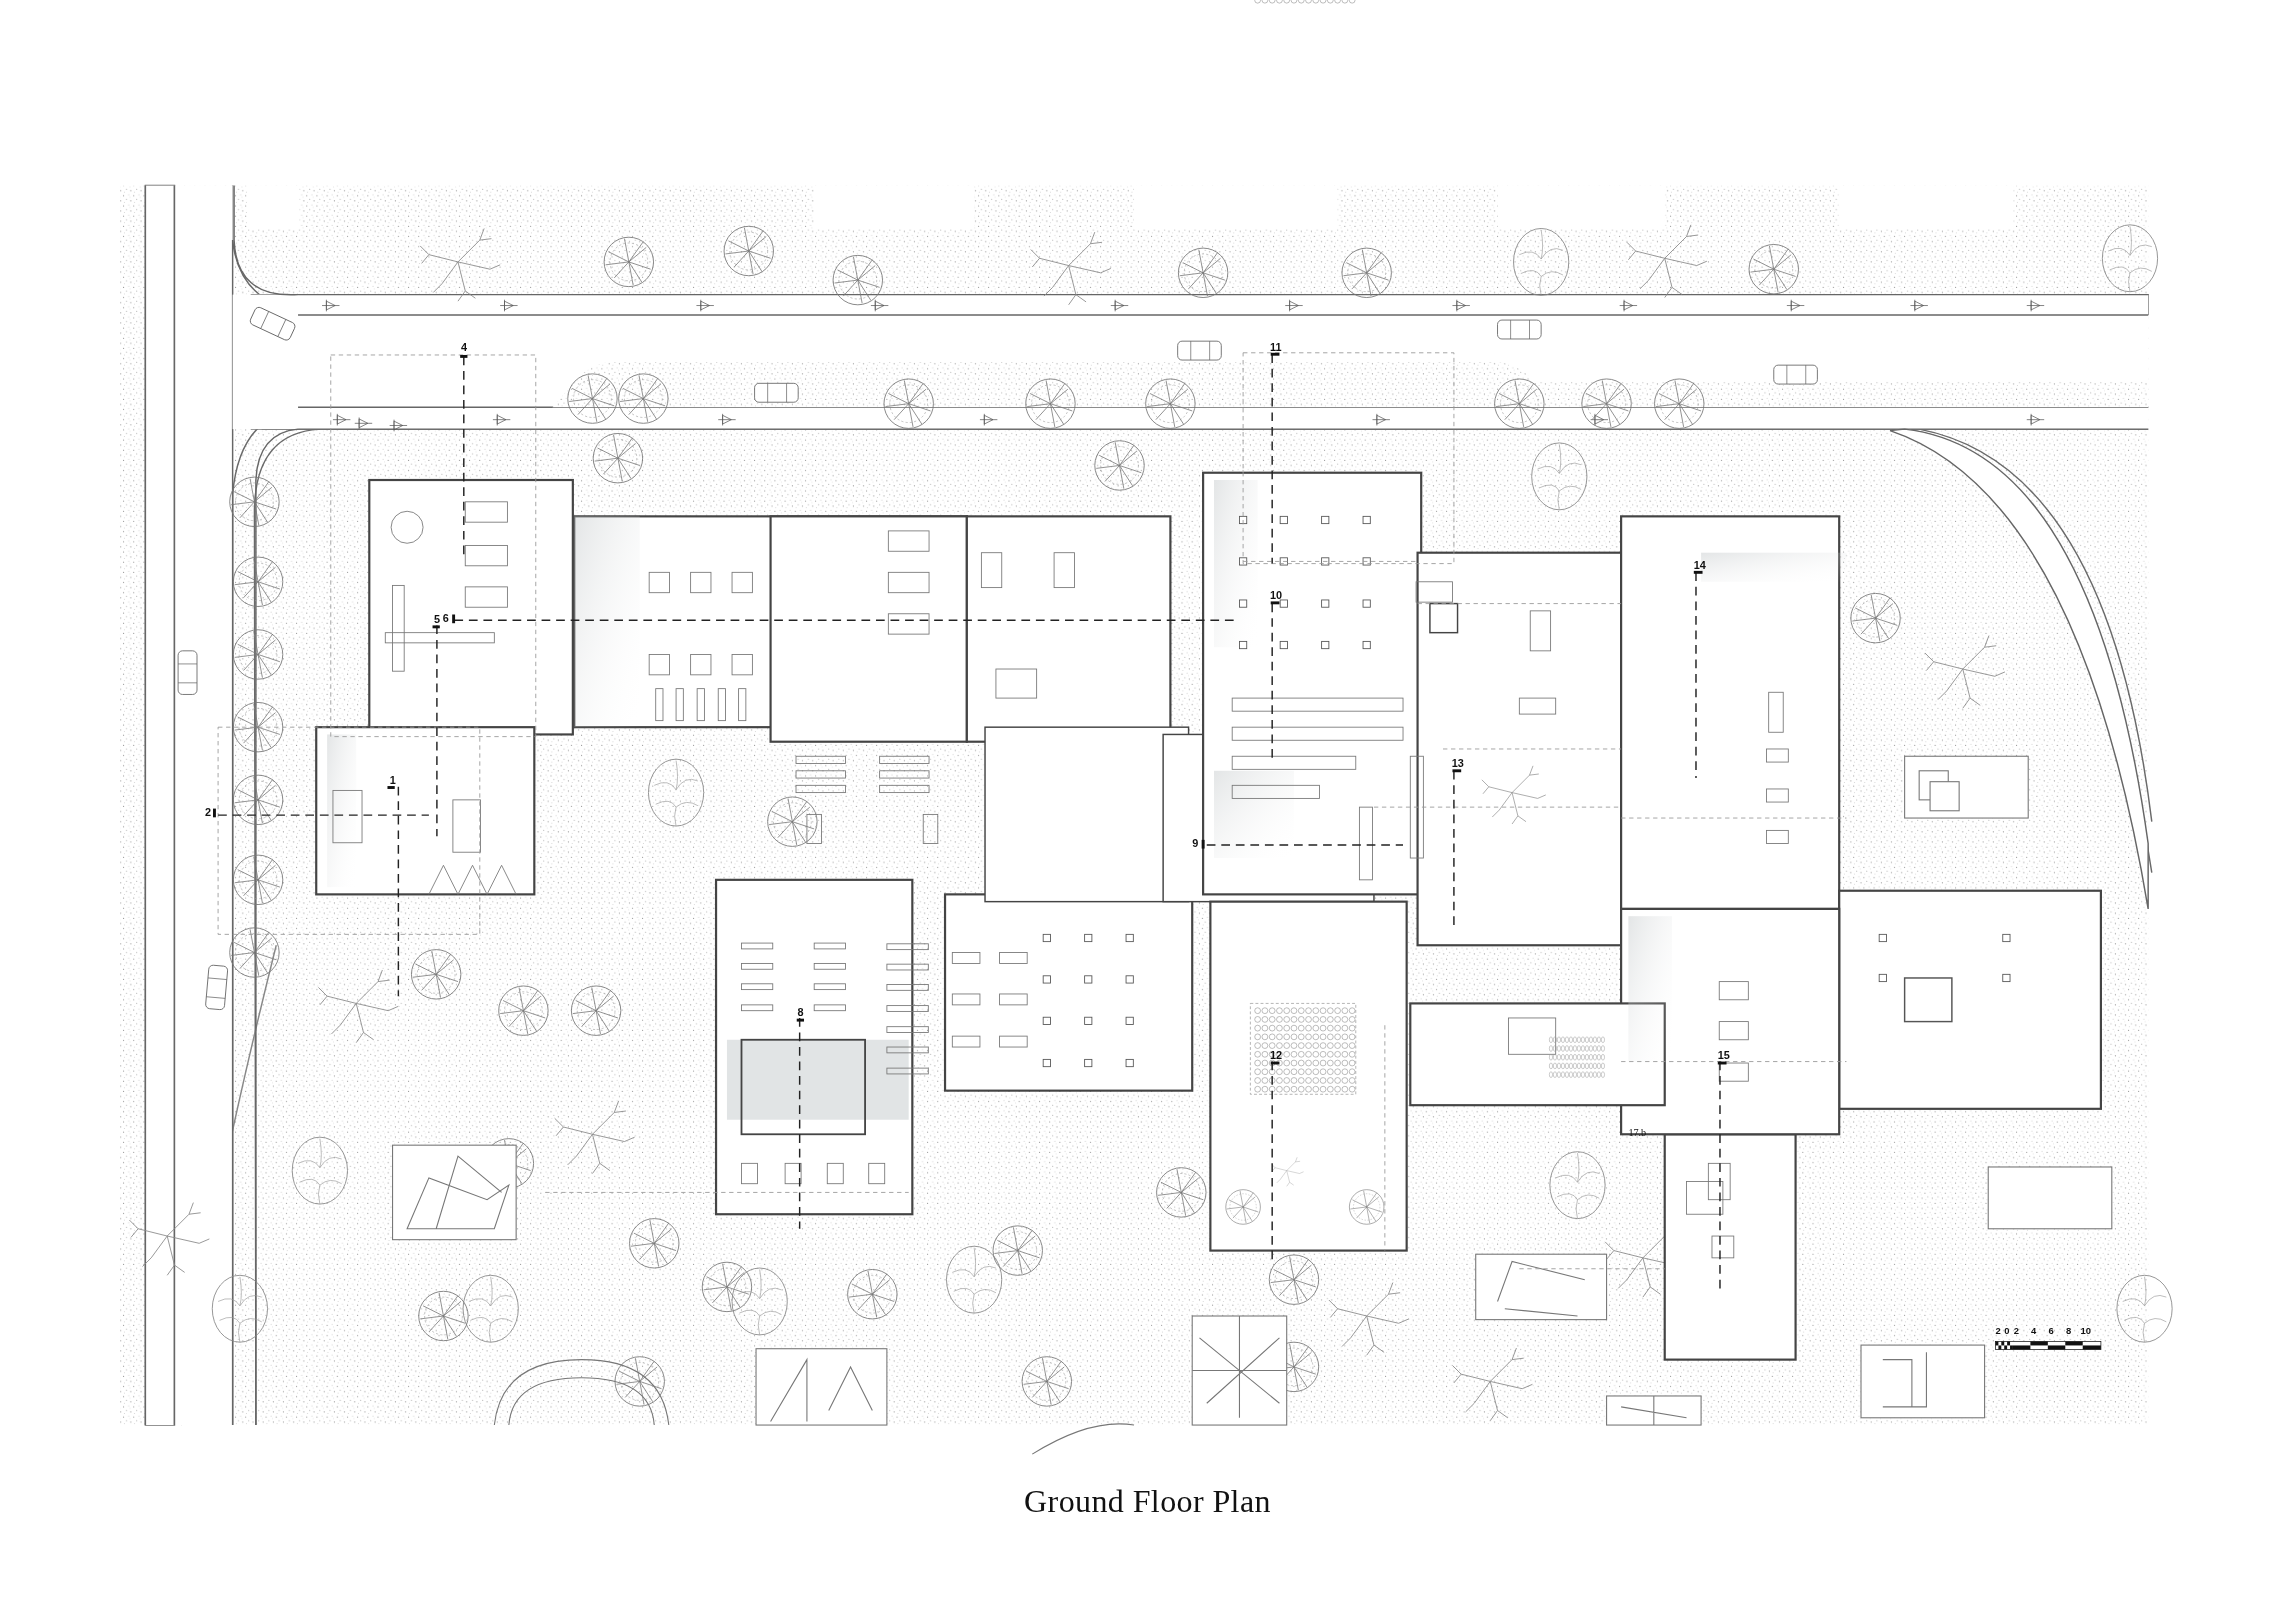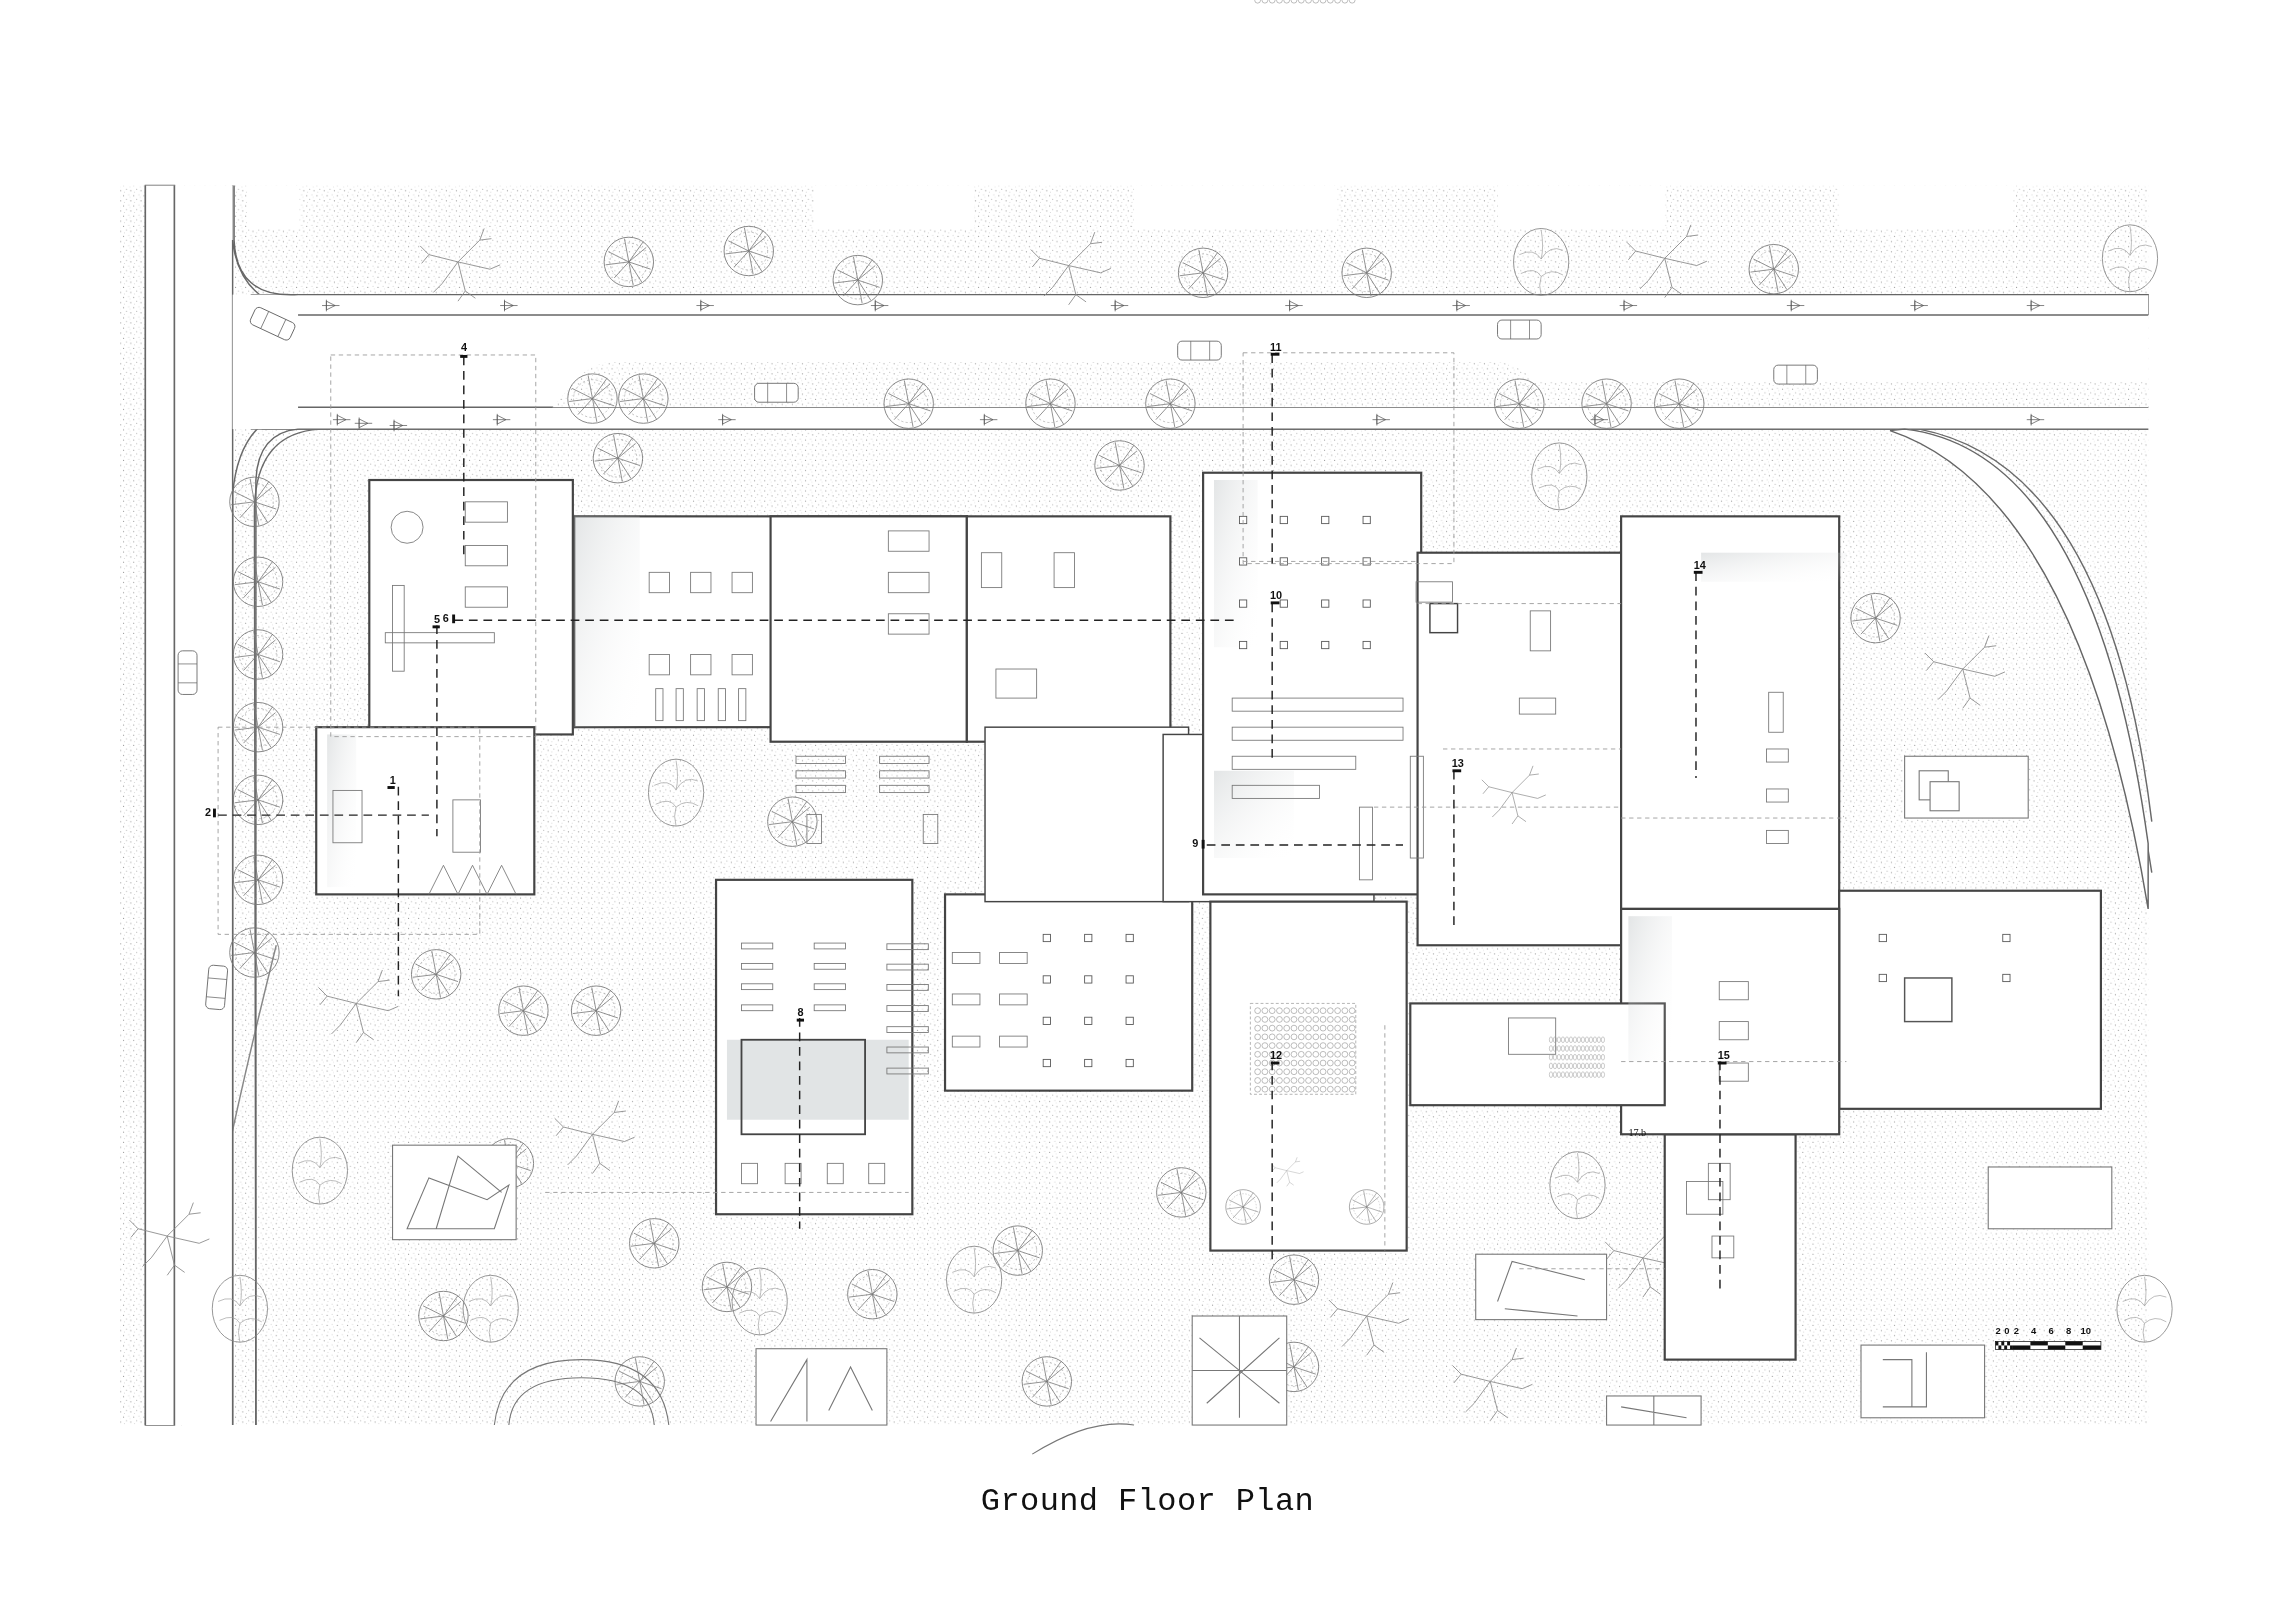--- a/index.html
+++ b/index.html
@@ -1,20 +1,20 @@
 <!DOCTYPE html>
 <html style="font-size:11.6px"><head>
 <meta charset="utf-8">
 <style>
   html, body { margin: 0; padding: 0; background: #ffffff; }
   body { width: 2295px; height: 1623px; position: relative; overflow: hidden; font-family: "Liberation Sans", sans-serif; }
   #plan { position: absolute; left: 0; top: 0; width: 2295px; height: 1623px; }
   .title {
     position: absolute; left: 0; width: 2295px; top: 1483px; text-align: center;
-    font-family: Liberation Mono, monospace; font-size: 32px; color: #111111; letter-spacing: 0.4px;
+    font-family: Liberation Serif, serif; font-size: 32px; color: #111111; letter-spacing: 0.4px;
   }
   .marker-label { font-family: "Liberation Sans", "DejaVu Sans", sans-serif; font-weight: bold; font-size: 15px; fill: #111; }
   .scale-label { font-family: "Liberation Sans", "DejaVu Sans", sans-serif; font-weight: bold; font-size: 13px; fill: #111; }
   .note-label { font-family: "Liberation Serif", "DejaVu Serif", serif; font-size: 14px; fill: #111; }
 </style>
 </head>
 <body>
 
 <svg id="plan" viewBox="0 0 3157 2232" xmlns="http://www.w3.org/2000/svg">
   <defs>

